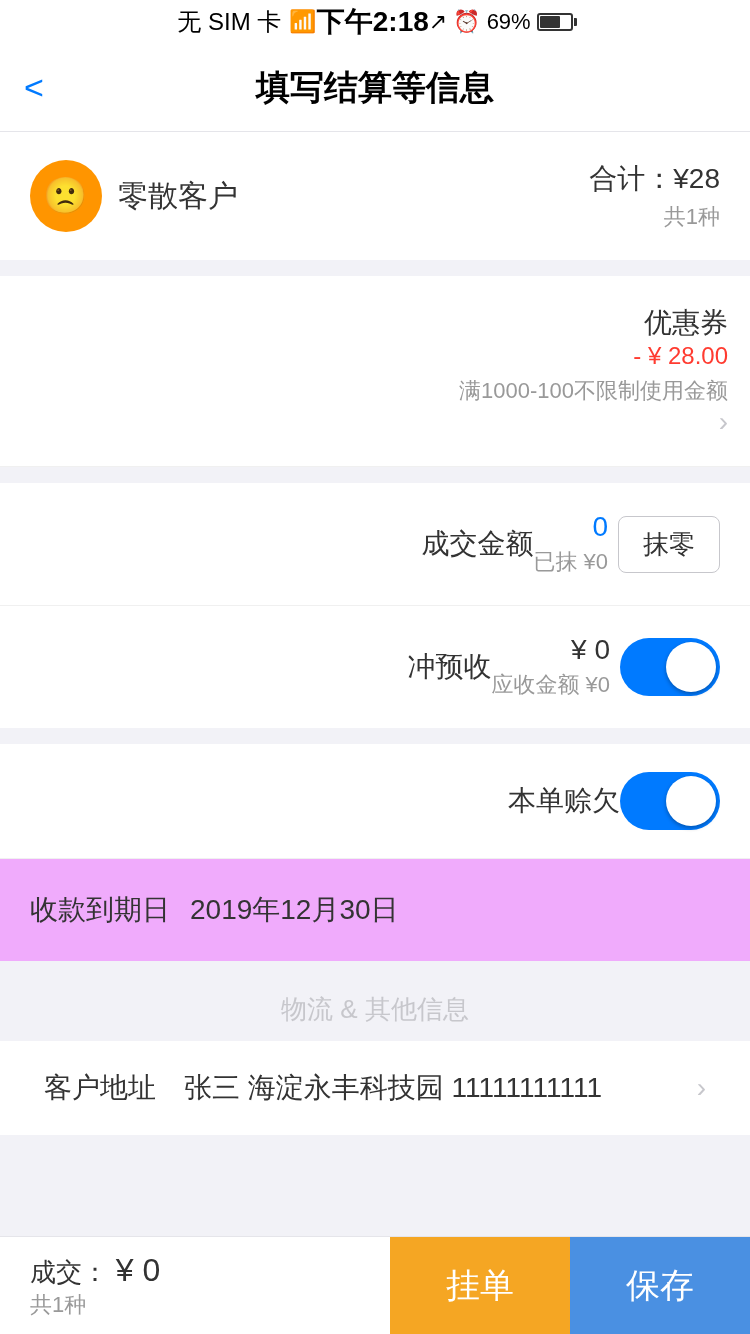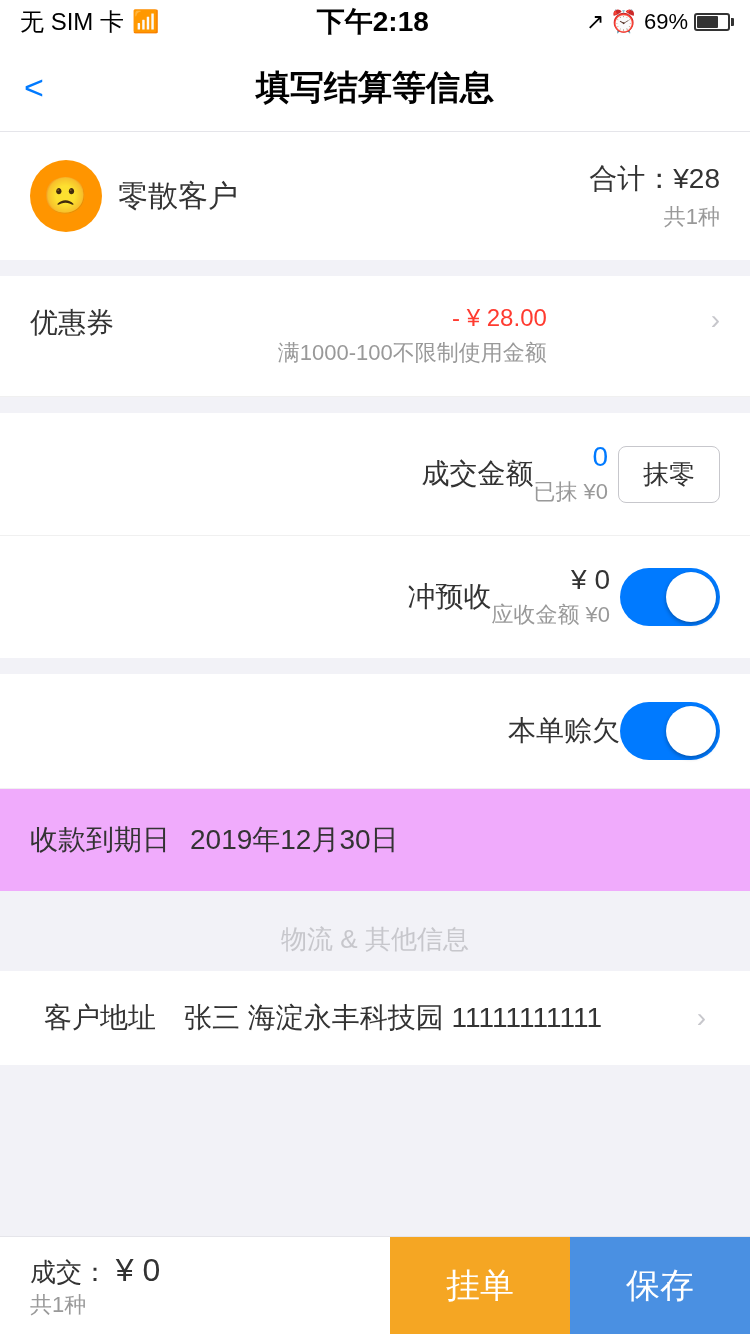--- a/index.html
+++ b/index.html
@@ -13,21 +13,21 @@
       overflow-x: hidden;
       font-size: 28px;
     }
 
     
     .status-bar {
       background: #fff;
       height: 44px;
       display: flex;
       align-items: center;
-      justify-content: space-between;
+      justify-content: center;
       padding: 0 20px;
       font-size: 24px;
       font-weight: 500;
     }
     .status-left { display: flex; align-items: center; gap: 8px; }
     .status-right { display: flex; align-items: center; gap: 6px; font-size: 22px; }
     .wifi-icon { font-size: 22px; }
     .battery {
       display: inline-flex; align-items: center; gap: 2px;
     }
@@ -110,25 +110,26 @@
       font-size: 28px; color: #333;
     }
     .row-value-area { text-align: right; display: flex; align-items: center; gap: 10px; }
     .row-value { font-size: 28px; color: #333; }
     .row-value.blue { color: #007aff; }
     .row-sub { font-size: 22px; color: #999; margin-top: 4px; }
     .chevron-icon { color: #c7c7cc; font-size: 28px; }
 
     
     .coupon-row {
-      padding: 28px 30px;
-      display: flex;
-      align-items: flex-start;
+      padding: 28px 22px;
+      display: flex;
+      align-items: flex-end;
       justify-content: space-between;
       border-bottom: 1px solid #f0f0f0;
+      flex-direction: column;
     }
     .coupon-right { text-align: right; }
     .coupon-amount { font-size: 24px; color: #ff3b30; font-weight: 500; }
     .coupon-desc { font-size: 22px; color: #999; margin-top: 6px; }
 
     
     .round-btn {
       border: 1px solid #c7c7cc;
       border-radius: 8px;
       padding: 10px 24px;

